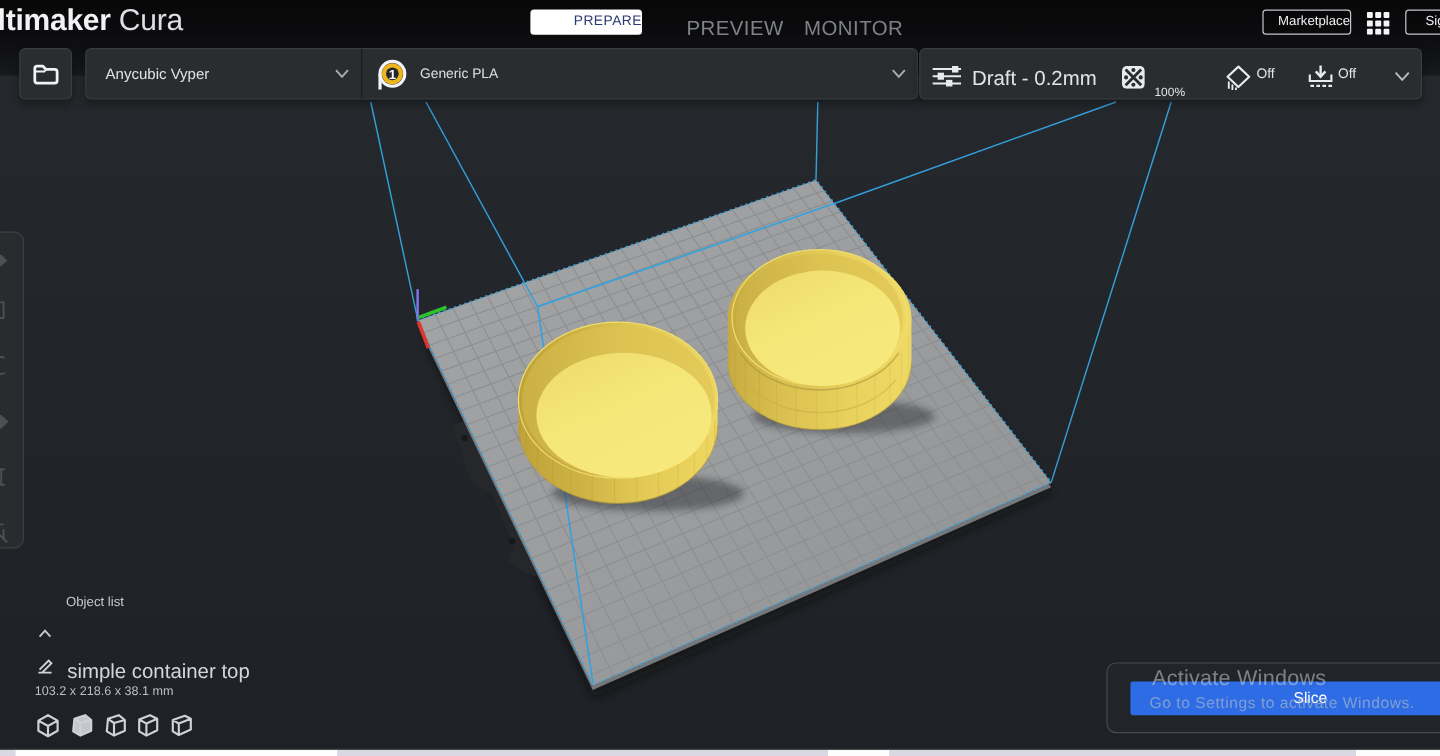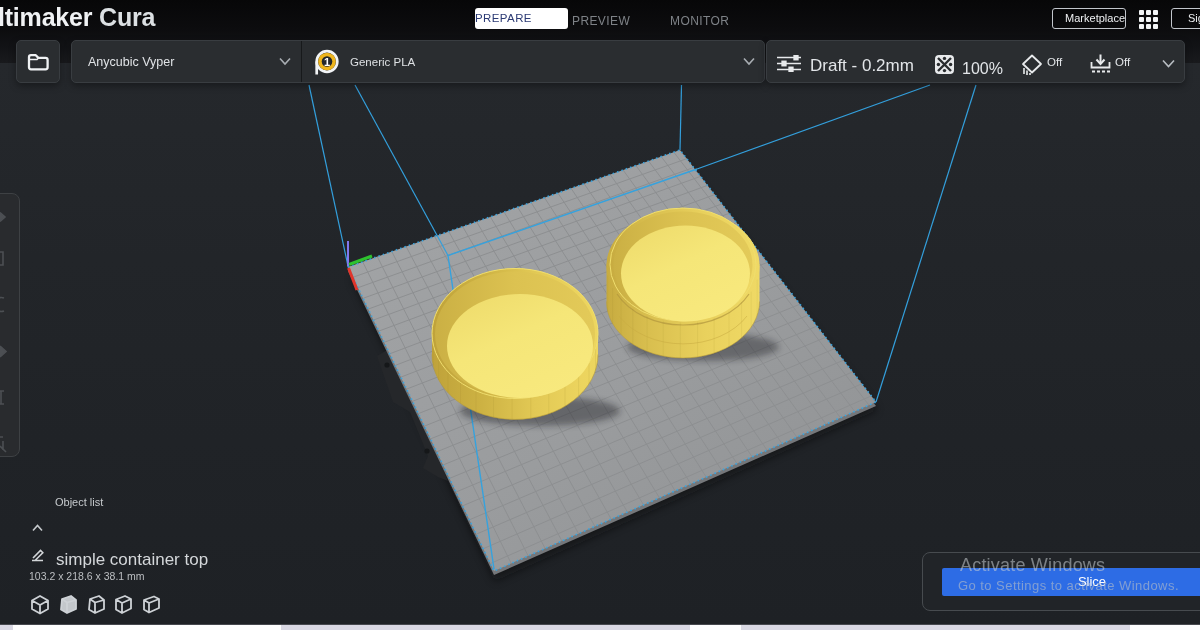--- a/index.html
+++ b/index.html
@@ -1,23 +1,23 @@
 <!DOCTYPE html>
 <html><head>
 <meta charset="utf-8">
 <style>
 *{margin:0;padding:0;box-sizing:border-box}
 html,body{width:1200px;height:630px;overflow:hidden;background:#202329;font-family:"Liberation Sans",sans-serif}
 .abs{position:absolute}
 #topbar{position:absolute;left:0;top:0;width:1200px;height:63px;background:linear-gradient(180deg,#070708 0%,#0c0c0e 45%,#121316 75%,#191a1d 100%);z-index:2}
 #logo{position:absolute;left:-2px;top:2.5px;font-size:25px;color:#f0f2f4;white-space:nowrap;letter-spacing:-0.2px}
 #logo b{font-weight:bold}
-#logo span{font-weight:bold;color:#dce0e3}
-.tab{position:absolute;top:14px;font-size:12px;letter-spacing:0.4px;color:#7e8287}
-#btn-prepare{position:absolute;left:475px;top:7.5px;width:93px;height:21px;background:#fff;border-radius:3px;text-align:left;line-height:21px;font-size:11.5px;letter-spacing:0.4px;color:#2b3a74}
+#logo span{font-weight:normal;color:#dce0e3}
+.tab{position:absolute;top:14px;font-size:17px;letter-spacing:0.4px;color:#7e8287}
+#btn-prepare{position:absolute;left:442px;top:7.5px;width:93px;height:21px;background:#fff;border-radius:3px;text-align:right;line-height:21px;font-size:11.5px;letter-spacing:0.4px;color:#2b3a74}
 .obtn{position:absolute;top:8px;height:21px;border:1.5px solid #c2c6cc;border-radius:3px;color:#eef0f2;font-size:11px;line-height:18px;text-align:right;background:rgba(0,0,0,0.15)}
 #toolbar{position:absolute;left:0;top:40px;width:1200px;height:43px;background:transparent;z-index:5}
 .tbtn{position:absolute;top:0;height:43px;background:#2a2d30;border:1px solid #393d41;border-radius:5px;box-shadow:0 3px 7px rgba(0,0,0,0.35)}
 #viewport{position:absolute;left:0;top:63px;width:1200px;height:561px;background:linear-gradient(180deg,#25282c 0%,#222529 35%,#1e2125 100%);overflow:hidden}
 #toolpanel{position:absolute;left:-30px;top:193px;width:50px;height:264px;background:#292b2e;border:1px solid #3e4144;border-radius:8px}
 .txt{position:absolute;color:#c6cacd;font-size:11.5px;white-space:nowrap}
 #actionpanel{position:absolute;left:922px;top:552px;width:290px;height:59px;border:1px solid #474b4f;border-radius:8px;background:#212428}
 #slicebtn{position:absolute;left:942px;top:568px;width:300px;height:28px;background:#2d6ce5;border-radius:2px;color:#fff;font-size:13px;text-align:center;line-height:28px}
 #aw1{position:absolute;left:960px;top:555px;font-size:18px;letter-spacing:0.2px;color:rgba(200,205,210,0.55)}
 #aw2{position:absolute;left:958px;top:578px;font-size:13px;letter-spacing:0.45px;color:rgba(185,192,198,0.60)}
@@ -202,21 +202,21 @@
 </svg>
 <div class="txt" style="left:810px;top:16px;font-size:17px;color:#e2e5e8">Draft - 0.2mm</div>
 <svg class="abs" style="left:935px;top:15px" width="19" height="19" viewBox="0 0 19 19">
 <rect x="0" y="0" width="19" height="19" rx="4" fill="#e8eaec"></rect>
 <path d="M3,3 L16,16 M16,3 L3,16" stroke="#2a2d30" stroke-width="2.4"></path>
 <circle cx="3.4" cy="9.5" r="1.7" fill="#2a2d30"></circle>
       <circle cx="15.6" cy="9.5" r="1.7" fill="#2a2d30"></circle>
 <circle cx="9.5" cy="3.4" r="1.7" fill="#2a2d30"></circle>
       <circle cx="9.5" cy="15.6" r="1.7" fill="#2a2d30"></circle>
 </svg>
-<div class="txt" style="left:962px;top:20px;font-size:16px;color:#e2e5e8">100%</div>
+<div class="txt" style="left:962px;top:32px;font-size:10px;color:#e2e5e8">100%</div>
 <svg class="abs" style="left:1021px;top:14px" width="22" height="21" viewBox="0 0 22 21">
 <path d="M11,1.5 L20,10 L11,18.5 L2,10 Z" fill="none" stroke="#e8eaec" stroke-width="1.8" stroke-linejoin="round"></path>
 <path d="M3,14 L3,20 M6,16.5 L6,21 M9,19 L9,21" stroke="#e8eaec" stroke-width="1.6"></path>
 </svg>
 <div class="txt" style="left:1047px;top:16px;font-size:11.5px;color:#e2e5e8">Off</div>
 <svg class="abs" style="left:1090px;top:14px" width="21" height="20" viewBox="0 0 21 20">
 <path d="M10.5,0.5 L10.5,9" stroke="#e8eaec" stroke-width="2"></path>
 <path d="M6.5,5.5 L10.5,10 L14.5,5.5" fill="none" stroke="#e8eaec" stroke-width="2"></path>
 <path d="M1.5,8 L1.5,13.5 L19.5,13.5 L19.5,8" fill="none" stroke="#e8eaec" stroke-width="1.8"></path>
 <path d="M2,17.5 L5,17.5 M7,17.5 L10,17.5 M12,17.5 L15,17.5 M17,17.5 L20,17.5" stroke="#e8eaec" stroke-width="1.8"></path>

